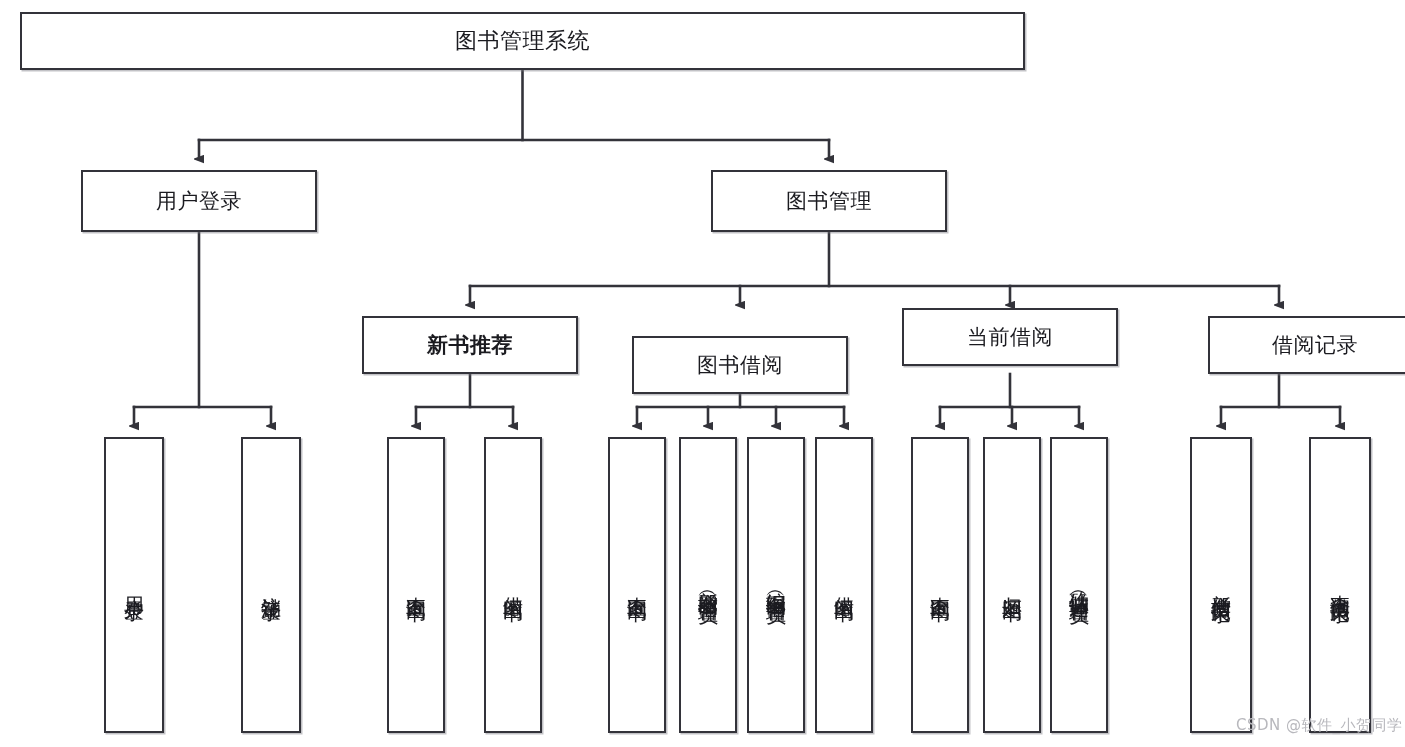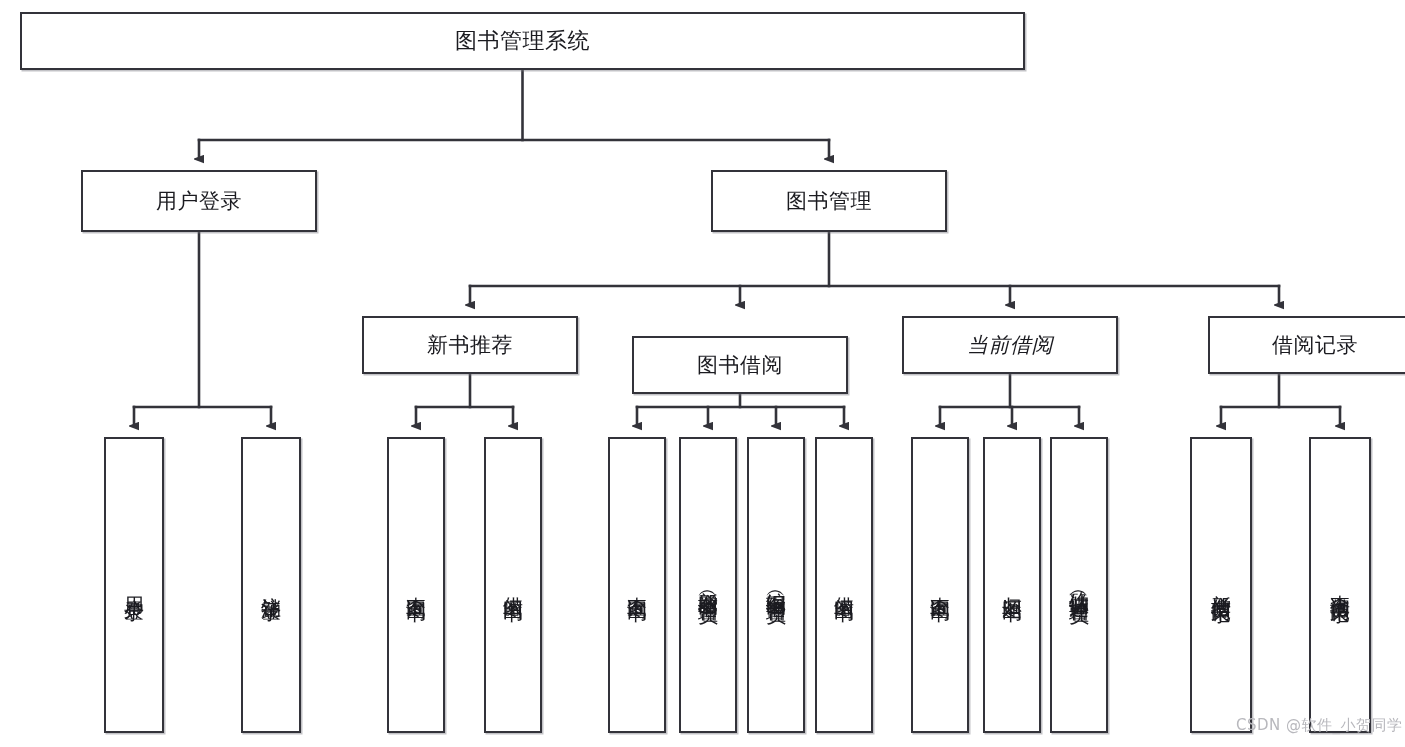--- a/index.html
+++ b/index.html
@@ -109,27 +109,27 @@
 
   <div class="node root" style="left: 20px; top: 12px; width: 1005px; height: 58px;">
       <span class="lbl">图书管理系统</span>
     </div>
     <div class="node" style="left: 81px; top: 170px; width: 236px; height: 62px;">
       <span class="lbl">用户登录</span>
     </div>
     <div class="node" style="left: 711px; top: 170px; width: 236px; height: 62px;">
       <span class="lbl">图书管理</span>
     </div>
-    <div class="node" style="left: 362px; top: 316px; width: 216px; height: 58px;">
+    <div class="node" style="left: 362px; top: 316px; width: 216px; height: 58px; font-weight: bold;">
       <span class="lbl">新书推荐</span>
     </div>
     <div class="node" style="left: 632px; top: 336px; width: 216px; height: 58px;">
       <span class="lbl">图书借阅</span>
     </div>
-    <div class="node" style="left: 902px; top: 316px; width: 216px; height: 58px; font-style: italic;">
+    <div class="node" style="left: 902px; top: 308px; width: 216px; height: 58px;">
       <span class="lbl">当前借阅</span>
     </div>
     <div class="node" style="left: 1208px; top: 316px; width: 214px; height: 58px;">
       <span class="lbl">借阅记录</span>
     </div>
     <div class="node vert" style="left: 104px; top: 437px; width: 60px; height: 296px;">
       <span class="lbl">用户登录</span>
     </div>
     <div class="node vert" style="left: 241px; top: 437px; width: 60px; height: 296px;">
       <span class="lbl">注销登录</span>

